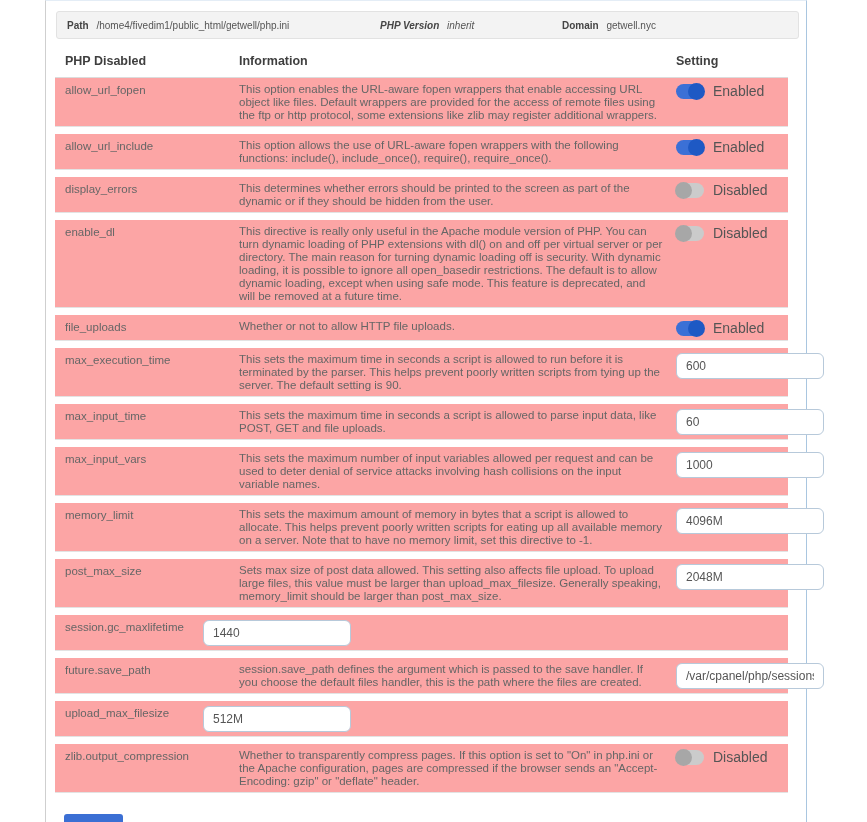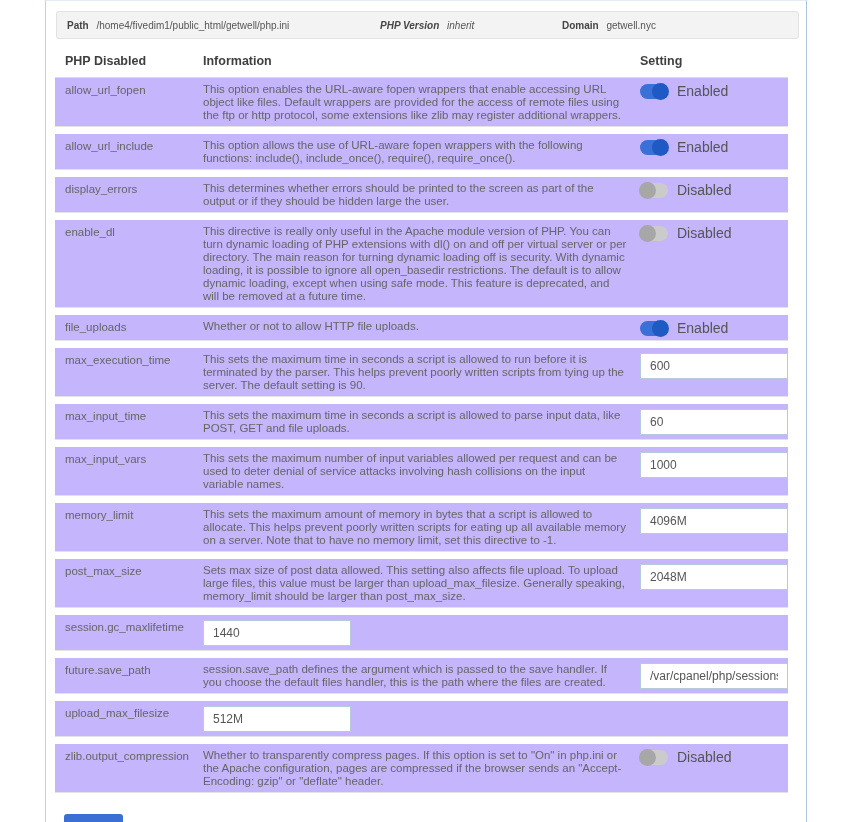--- a/index.html
+++ b/index.html
@@ -40,25 +40,25 @@
   .tbl { margin: 0 18px 0 9px; }
   .thead {
     display: flex;
     padding: 15px 0 9px 10px;
     border-bottom: 1px solid #dcdcdc;
     font-size: 12.5px;
     font-weight: bold;
     color: #3f3f3f;
   }
   .col-directive { width: 138px; flex: none; }
-  .col-info { width: 425px; flex: none; margin-right: 12px; }
+  .col-info { width: 425px; flex: none; margin-right: 12px; margin-left: 36px; }
   .col-setting { flex: 1; }
   .trow {
     display: flex;
-    background: #c4b5fd;
+    background: #fca5a5;
     border-bottom: 1px solid #e3e3e3;
     margin-bottom: 7px;
     padding: 5px 0 4px 10px;
     font-size: 11.5px;
     line-height: 13px;
     color: #666;
   }
   .trow .col-directive { padding-top: 1px; word-break: break-all; padding-right: 6px; }
   
   .toggle {
@@ -82,21 +82,21 @@
   .toggle-label {
     margin-left: 9px;
     font-size: 14px;
     color: #555;
     vertical-align: middle;
   }
   
   .setting-input {
     width: 148px; height: 26px;
     border: 1px solid #b7c9da;
-    border-radius: 1px;
+    border-radius: 6px;
     padding: 7px 9px;
     font-size: 12px;
     color: #555;
     font-family: "Liberation Sans", sans-serif;
     background: #fff;
     outline: none;
   }
   
   .apply-btn {
     margin: 14px 0 0 18px;
@@ -144,21 +144,21 @@
   </div>
 
   <div class="trow">
     <span class="col-directive">allow_url_include</span>
     <span class="col-info">This option allows the use of URL-aware fopen wrappers with the following functions: include(), include_once(), require(), require_once().</span>
     <span class="col-setting"><span class="toggle on"><span class="knob"></span></span><span class="toggle-label">Enabled</span></span>
   </div>
 
   <div class="trow">
     <span class="col-directive">display_errors</span>
-    <span class="col-info">This determines whether errors should be printed to the screen as part of the output or if they should be hidden large the user.</span>
+    <span class="col-info">This determines whether errors should be printed to the screen as part of the dynamic or if they should be hidden from the user.</span>
     <span class="col-setting"><span class="toggle off"><span class="knob"></span></span><span class="toggle-label">Disabled</span></span>
   </div>
 
   <div class="trow">
     <span class="col-directive">enable_dl</span>
     <span class="col-info">This directive is really only useful in the Apache module version of PHP. You can turn dynamic loading of PHP extensions with dl() on and off per virtual server or per directory. The main reason for turning dynamic loading off is security. With dynamic loading, it is possible to ignore all open_basedir restrictions. The default is to allow dynamic loading, except when using safe mode. This feature is deprecated, and will be removed at a future time.</span>
     <span class="col-setting"><span class="toggle off"><span class="knob"></span></span><span class="toggle-label">Disabled</span></span>
   </div>
 
   <div class="trow">

